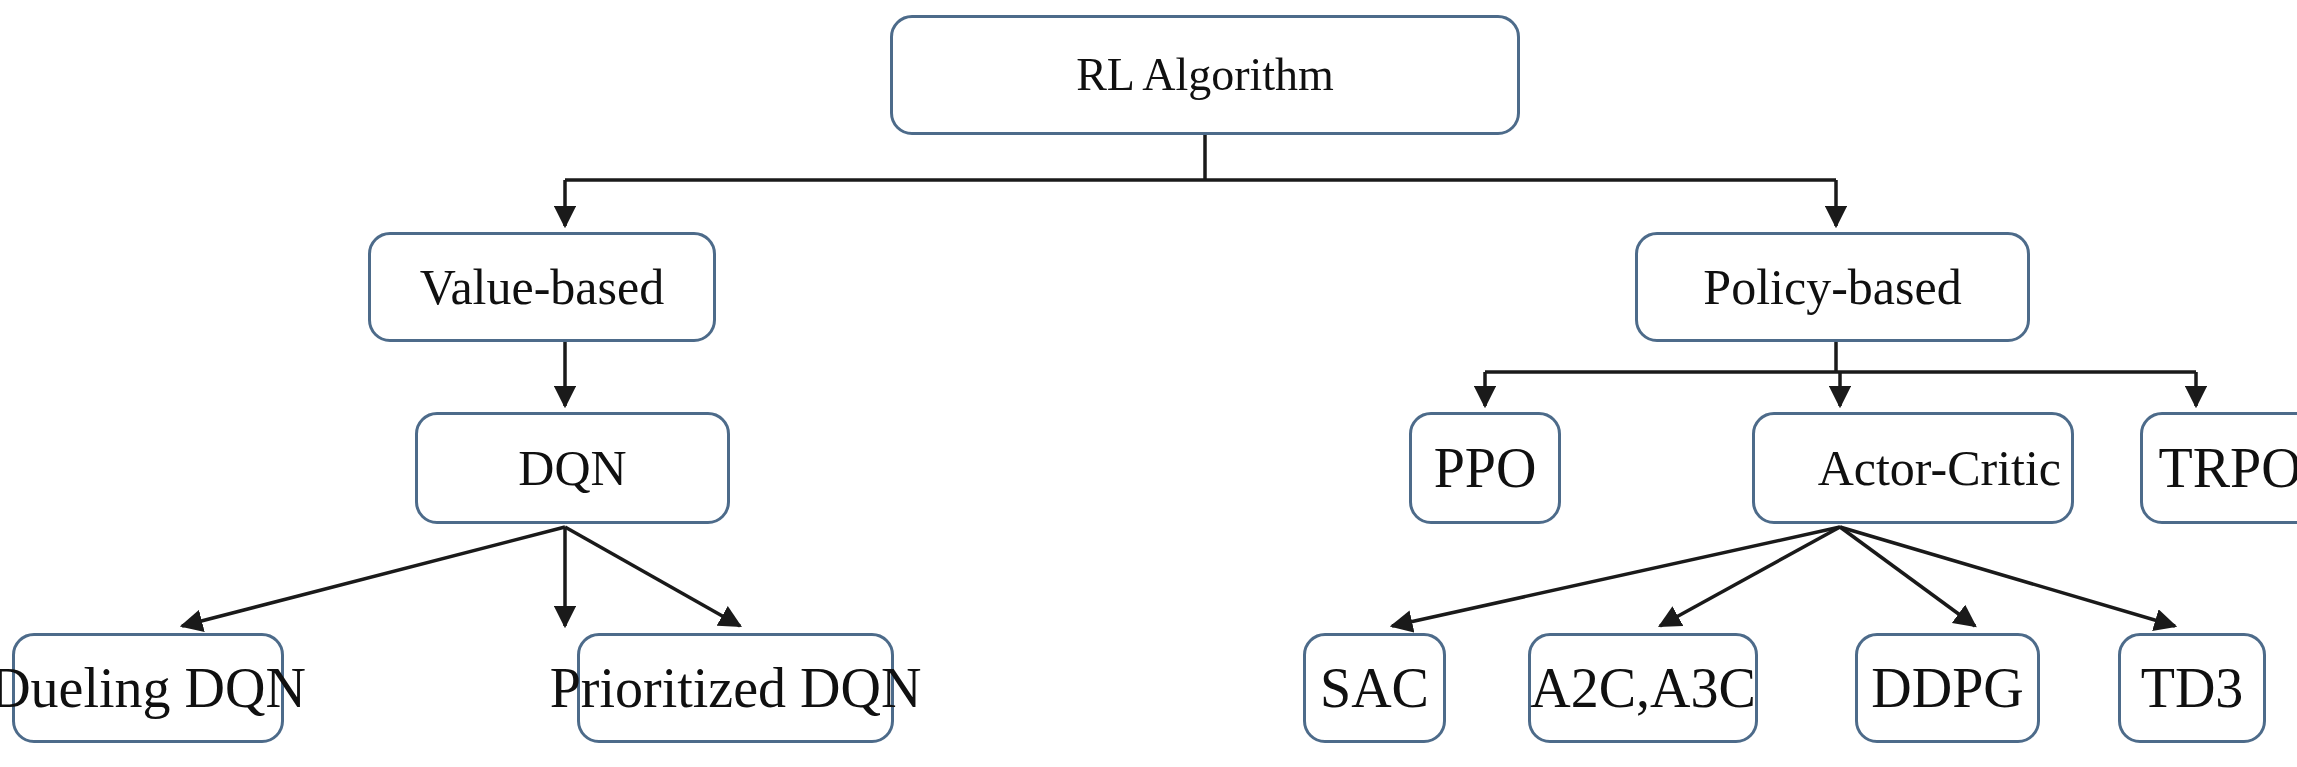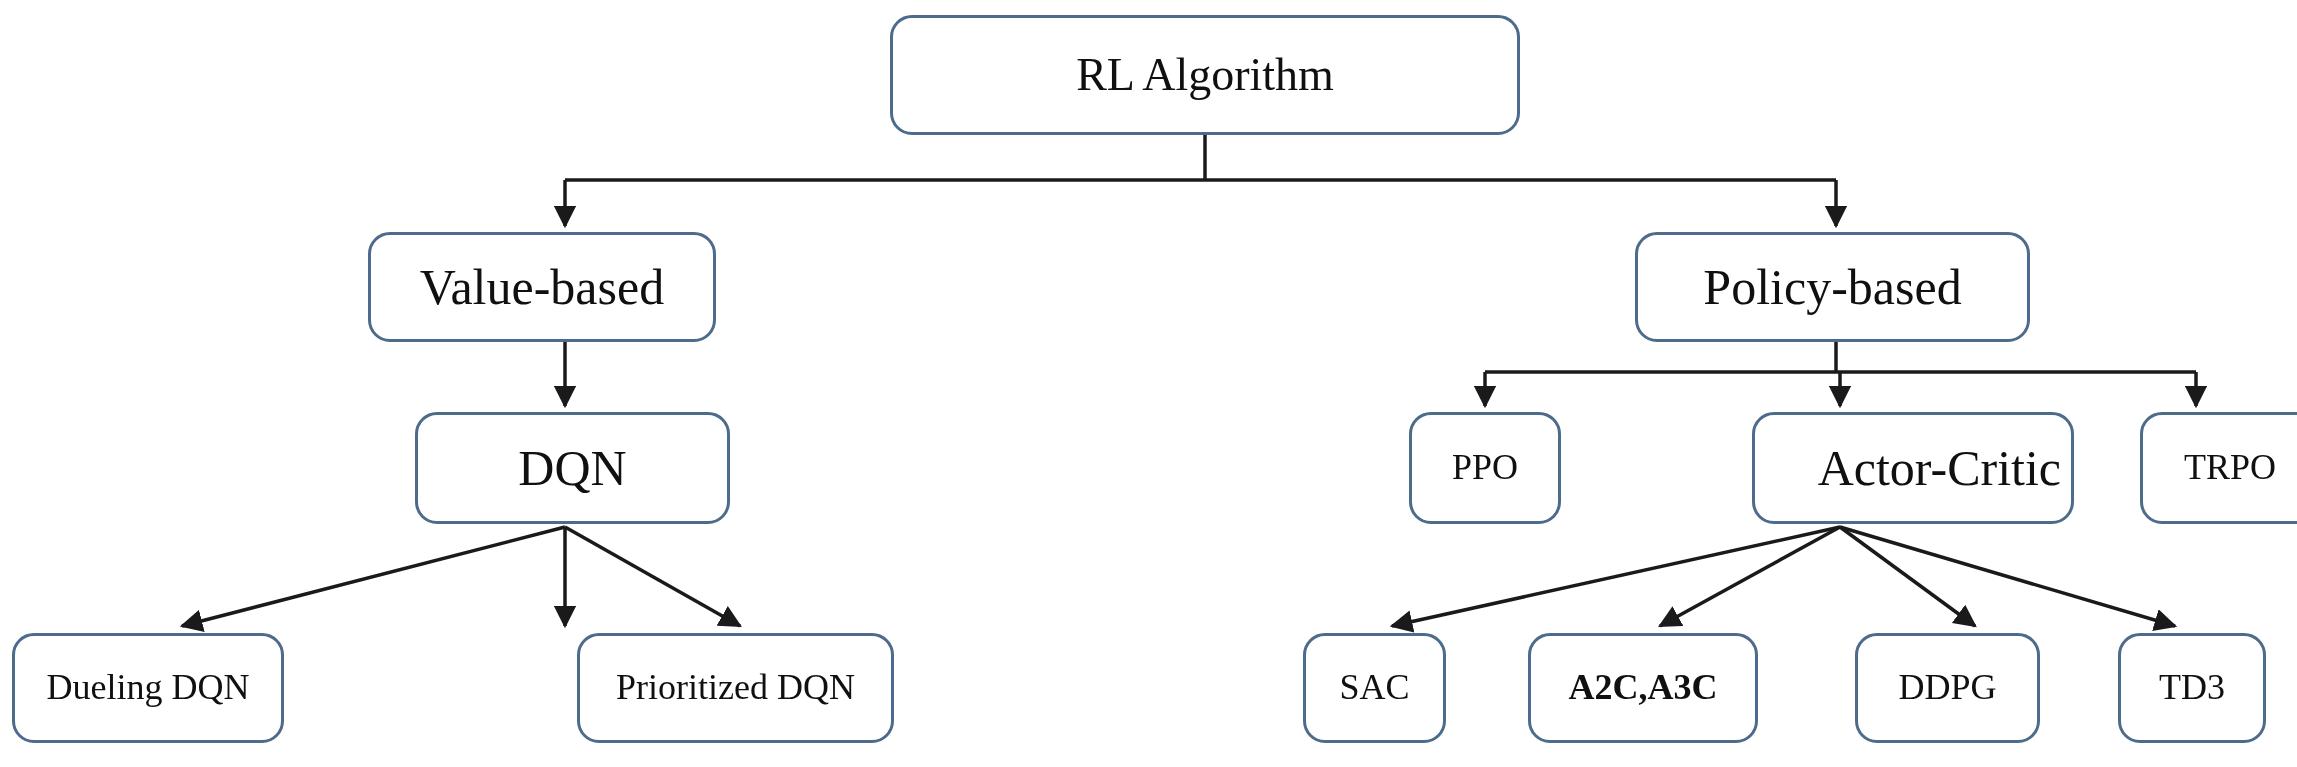--- a/index.html
+++ b/index.html
@@ -39,21 +39,21 @@
     white-space: nowrap;
     z-index: 2;
   }
   .node .label {
     display: block;
     padding: 0 10px;
   }
   
   .t-root  { font-size: 46px; }
   .t-mid   { font-size: 50px; }
-  .t-leaf  { font-size: 36px; }
+  .t-leaf  { font-size: 56px; }
 </style>
 </head>
 <body>
 
 <div id="canvas">
 
   <svg id="edges" viewBox="0 0 2297 767" xmlns="http://www.w3.org/2000/svg">
     <defs>
       <marker id="arrow" viewBox="0 0 10 10" refX="9" refY="5" markerWidth="6.5" markerHeight="6.5" orient="auto-start-reverse">
         <path d="M 0 0 L 10 5 L 0 10 z" fill="#1a1a1a"></path>
@@ -114,21 +114,21 @@
 
   <div class="node t-leaf" style="left:12px; top:633px; width:272px; height:110px;">
     <span class="label">Dueling DQN</span>
   </div>
   <div class="node t-leaf" style="left:577px; top:633px; width:317px; height:110px;">
     <span class="label">Prioritized DQN</span>
   </div>
   <div class="node t-leaf" style="left:1303px; top:633px; width:143px; height:110px;">
     <span class="label">SAC</span>
   </div>
-  <div class="node t-leaf" style="left:1528px; top:633px; width:230px; height:110px;font-weight:bold;">
+  <div class="node t-leaf" style="left:1528px; top:633px; width:230px; height:110px;">
     <span class="label">A2C,A3C</span>
   </div>
   <div class="node t-leaf" style="left:1855px; top:633px; width:185px; height:110px;">
     <span class="label">DDPG</span>
   </div>
   <div class="node t-leaf" style="left:2118px; top:633px; width:148px; height:110px;">
     <span class="label">TD3</span>
   </div>
 
 </div>

